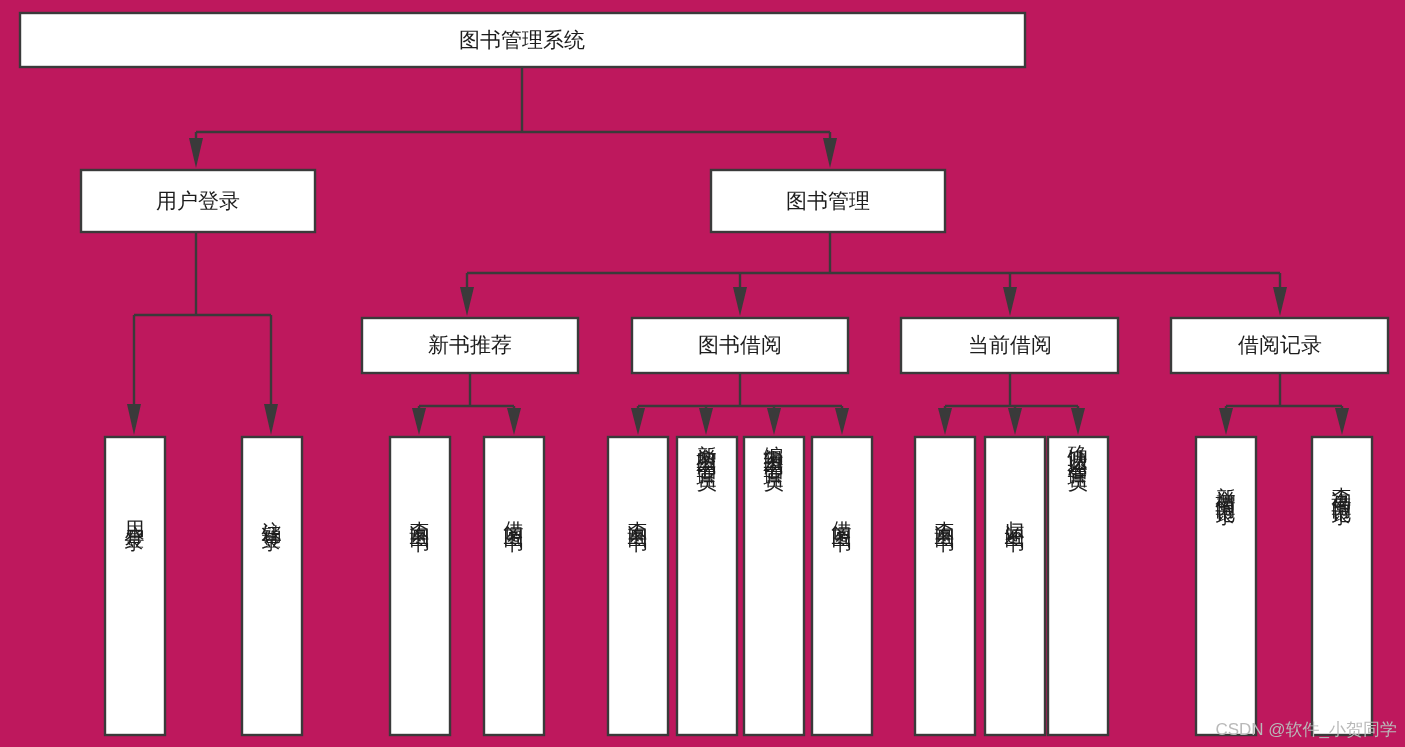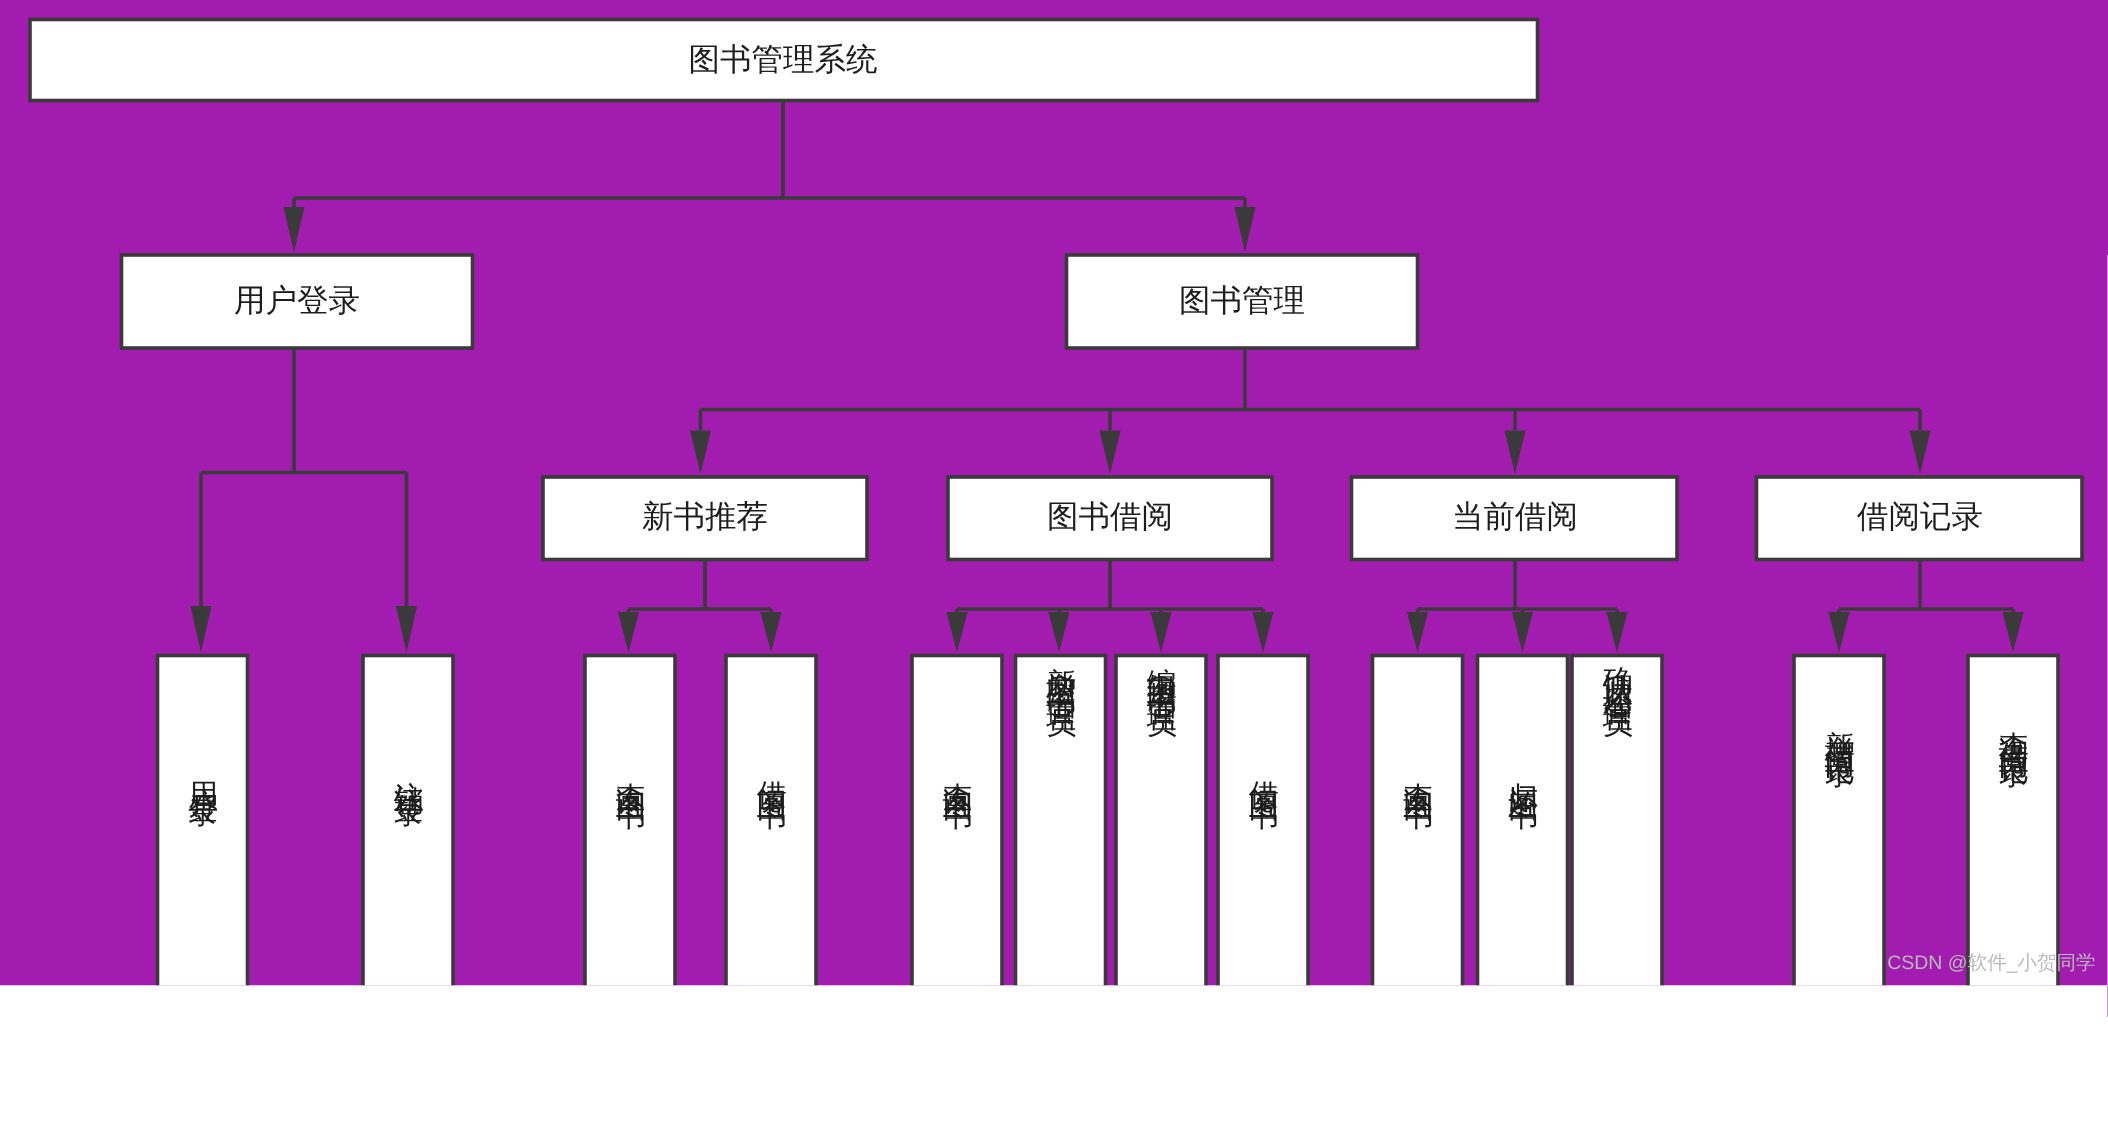--- a/index.html
+++ b/index.html
@@ -3,22 +3,22 @@
 <meta charset="utf-8">
 <style>
   html, body {
     margin: 0;
     padding: 0;
     background: #ffffff;
   }
   #canvas {
     position: relative;
     width: 1405px;
-    height: 657px;
-    background: #a21caf;
+    height: 747px;
+    background: #be185d;
     font-family: "Liberation Sans", "DejaVu Sans", sans-serif;
     overflow: hidden;
   }
   svg#diagram {
     position: absolute;
     left: 0;
     top: 0;
     width: 1405px;
     height: 747px;
   }
@@ -51,21 +51,21 @@
     writing-mode: vertical-rl;
     text-orientation: upright;
     text-anchor: middle;
     letter-spacing: 4px;
   }
   .watermark {
     position: absolute;
     right: 8px;
     bottom: 6px;
     font-family: "Liberation Sans", "DejaVu Sans", sans-serif;
-    font-size: 13px;
+    font-size: 17px;
     color: #b9b9b9;
     white-space: nowrap;
     user-select: none;
   }
 </style>
 </head>
 <body>
 
 <div id="canvas">
 

